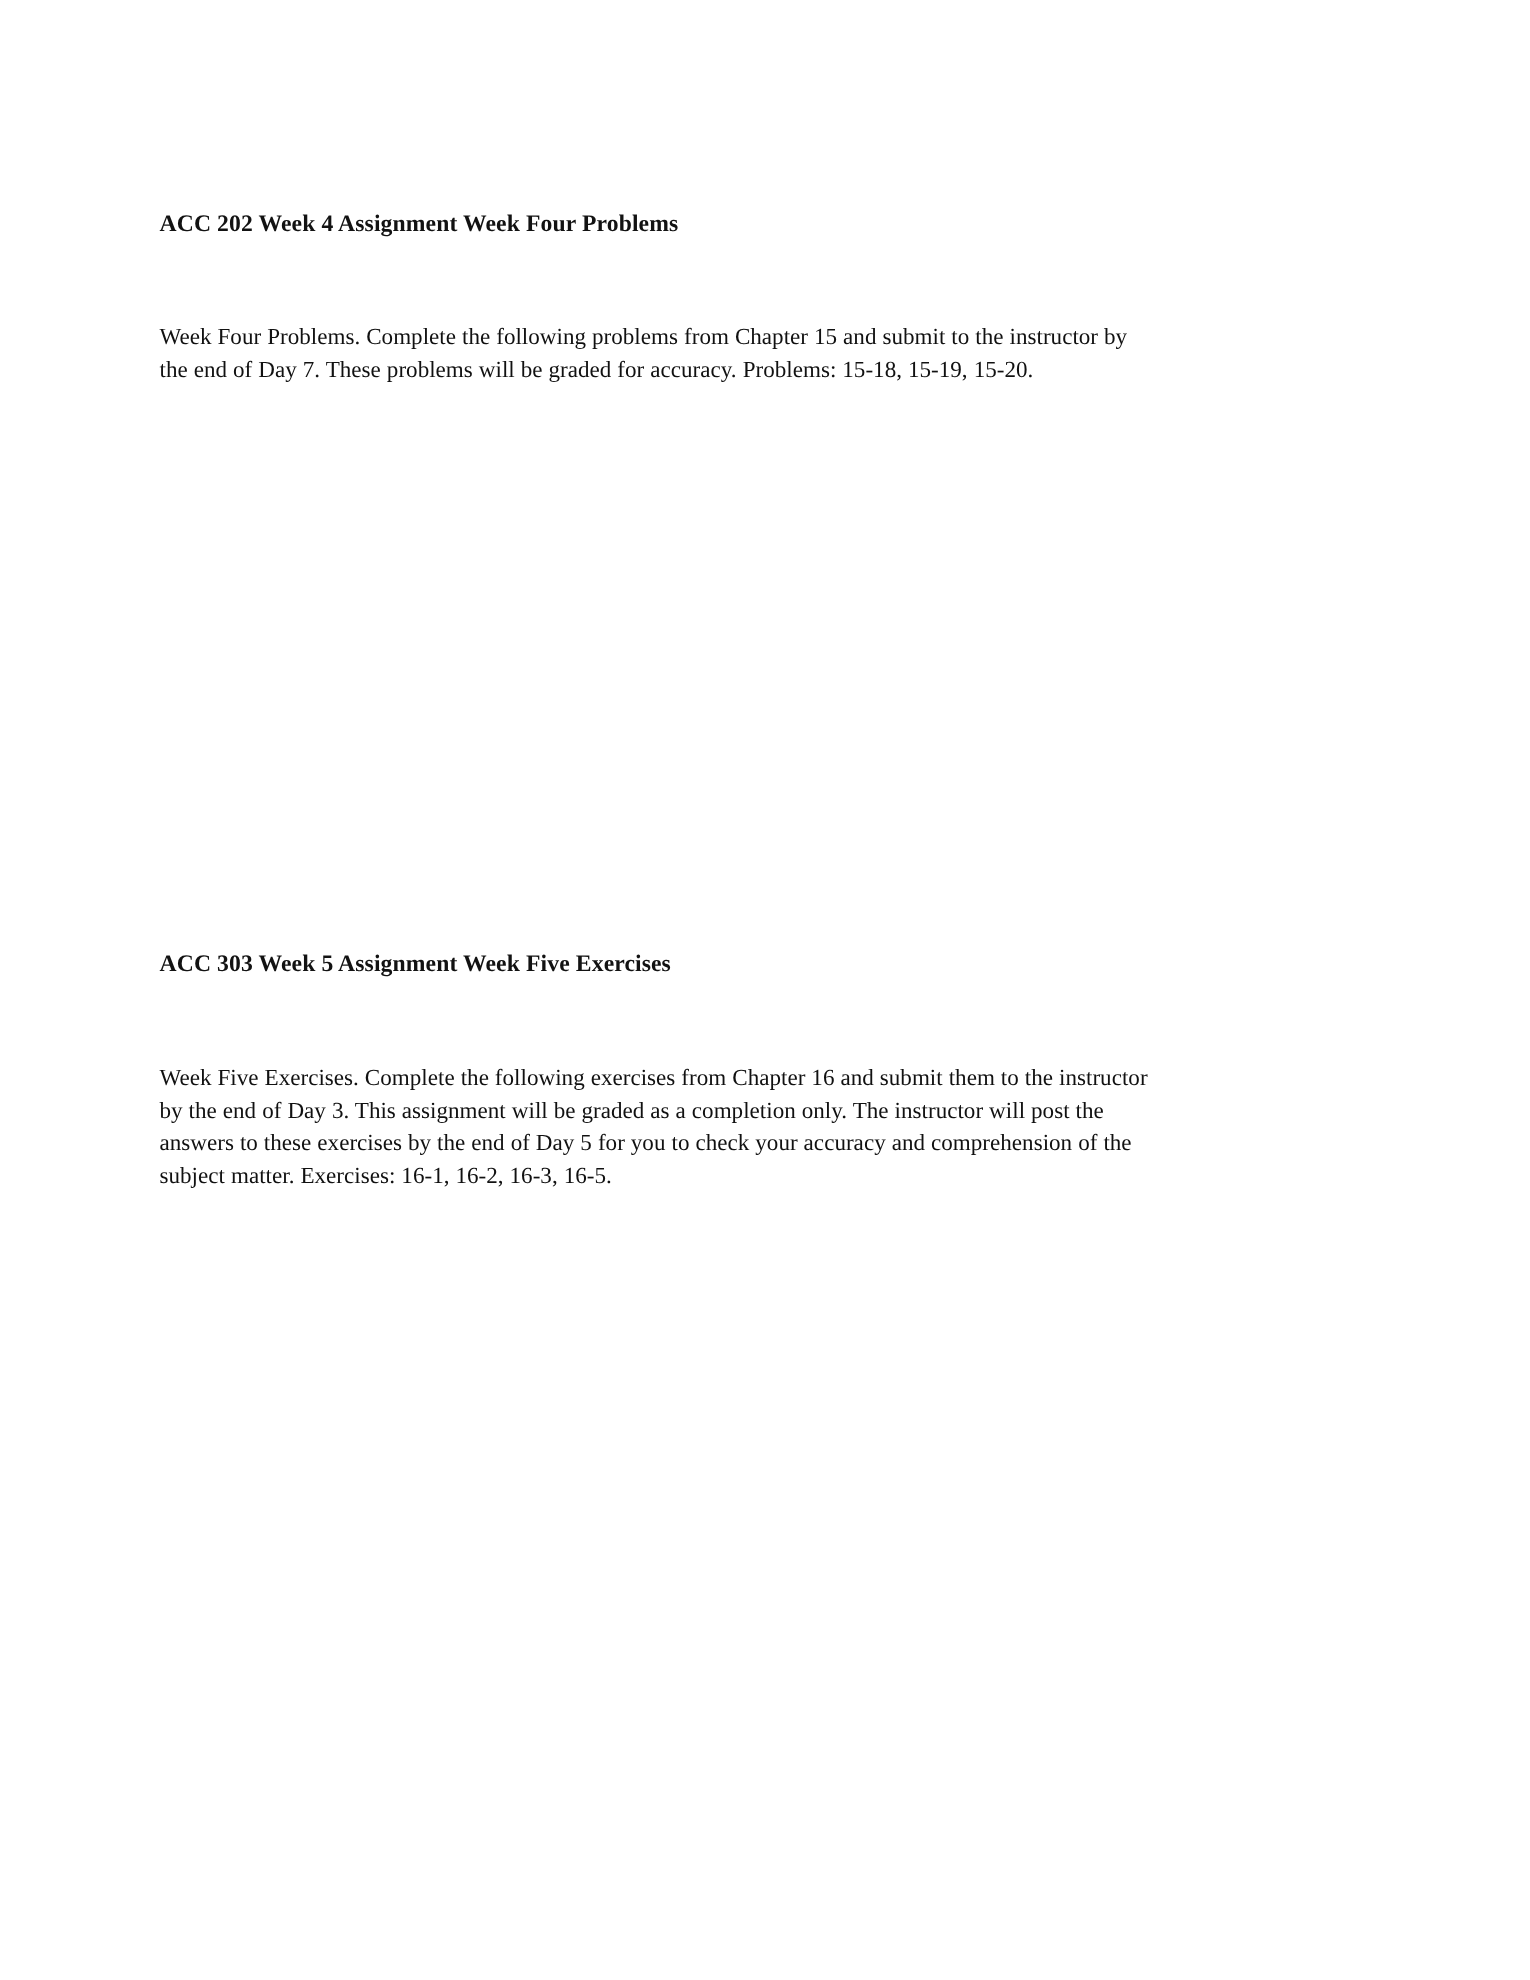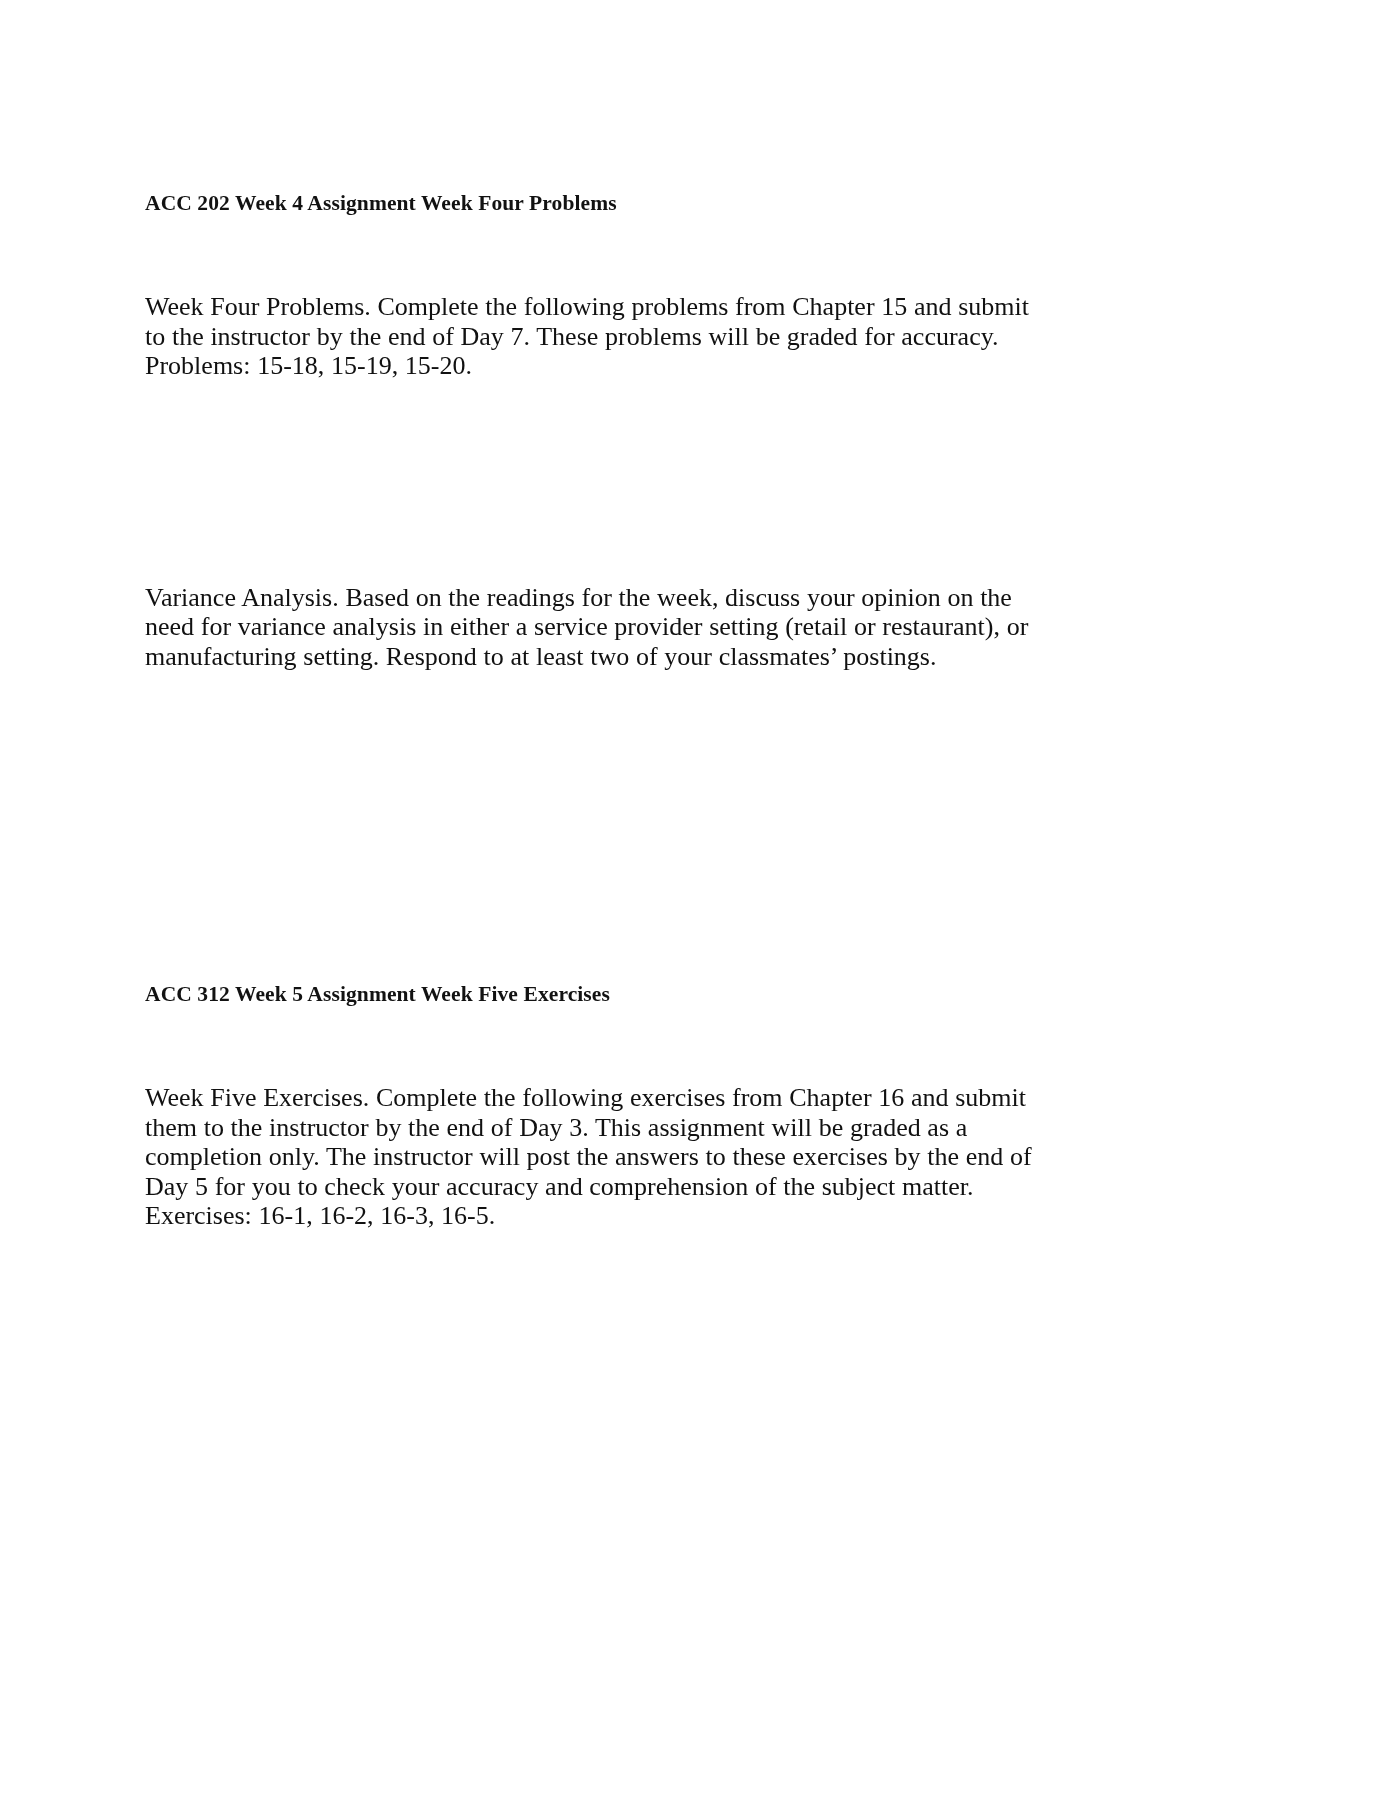--- a/index.html
+++ b/index.html
@@ -37,21 +37,21 @@
   .heading {
     font-size: 21.5px;
     font-weight: bold;
     line-height: 26px;
     letter-spacing: 0.1px;
     margin: 0;
     padding: 0;
     color: #121212;
   }
   .body-text {
-    font-size: 26px;
+    font-size: 21px;
     line-height: 29.5px;
     margin: 0;
     padding: 0;
     color: #111111;
     text-align: left;
     word-spacing: 0.2px;
   }
   
   .gap-heading-to-body { height: 76px; }
   .gap-body-to-heading-1 { height: 128px; }
@@ -70,31 +70,30 @@
     <div class="section">
       <h2 class="heading">ACC 202 Week 4 Assignment Week Four Problems</h2>
       <div class="gap-heading-to-body"></div>
       <p class="body-text">Week Four Problems. Complete the following problems from Chapter 15 and submit to the instructor by the end of Day 7. These problems will be graded for accuracy. Problems: 15-18, 15-19, 15-20.</p>
     </div>
 
     <div class="gap-body-to-heading-1"></div>
 
     <div class="section">
       <div class="gap-heading-to-body-2"></div>
-      <p class="body-text">Variance Analysis. Based on the readings for the week, discuss your opinion on the need for variance analysis in either a service provider setting (retail or restaurant), or manufacturing setting. Respond to at least two of your classmates’ postings.</p>
     </div>
 
     <div class="gap-body-to-heading-2"></div>
 
     <div class="section">
       <div class="gap-heading-to-body-3"></div>
     </div>
 
     <div class="gap-body-to-heading-3"></div>
 
     <div class="section">
-      <h2 class="heading">ACC 312 Week 5 Assignment Week Five Exercises</h2>
+      <h2 class="heading">ACC 303 Week 5 Assignment Week Five Exercises</h2>
       <div class="gap-heading-to-body-4"></div>
       <p class="body-text">Week Five Exercises. Complete the following exercises from Chapter 16 and submit them to the instructor by the end of Day 3. This assignment will be graded as a completion only. The instructor will post the answers to these exercises by the end of Day 5 for you to check your accuracy and comprehension of the subject matter. Exercises: 16-1, 16-2, 16-3, 16-5.</p>
     </div>
 
   </div>
 </div>
 
 </body></html>

